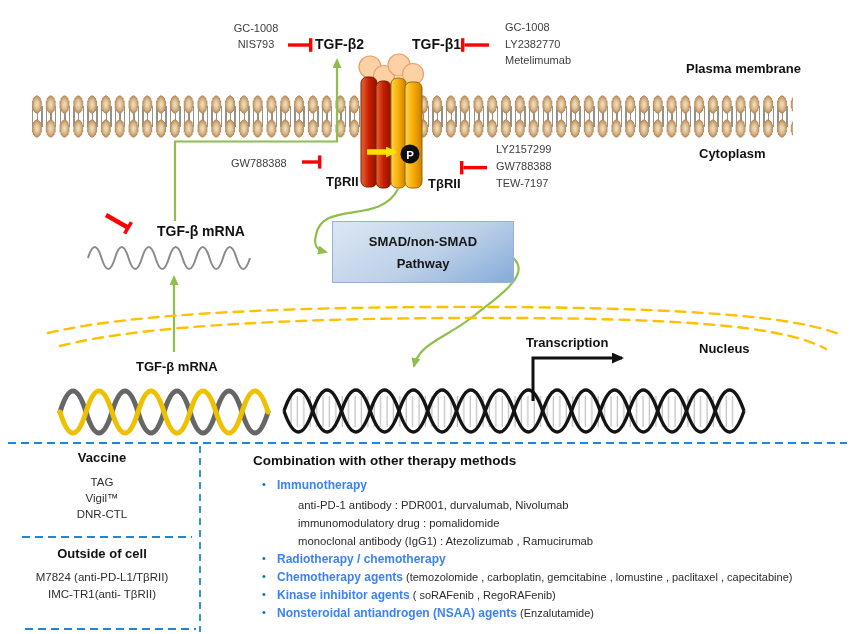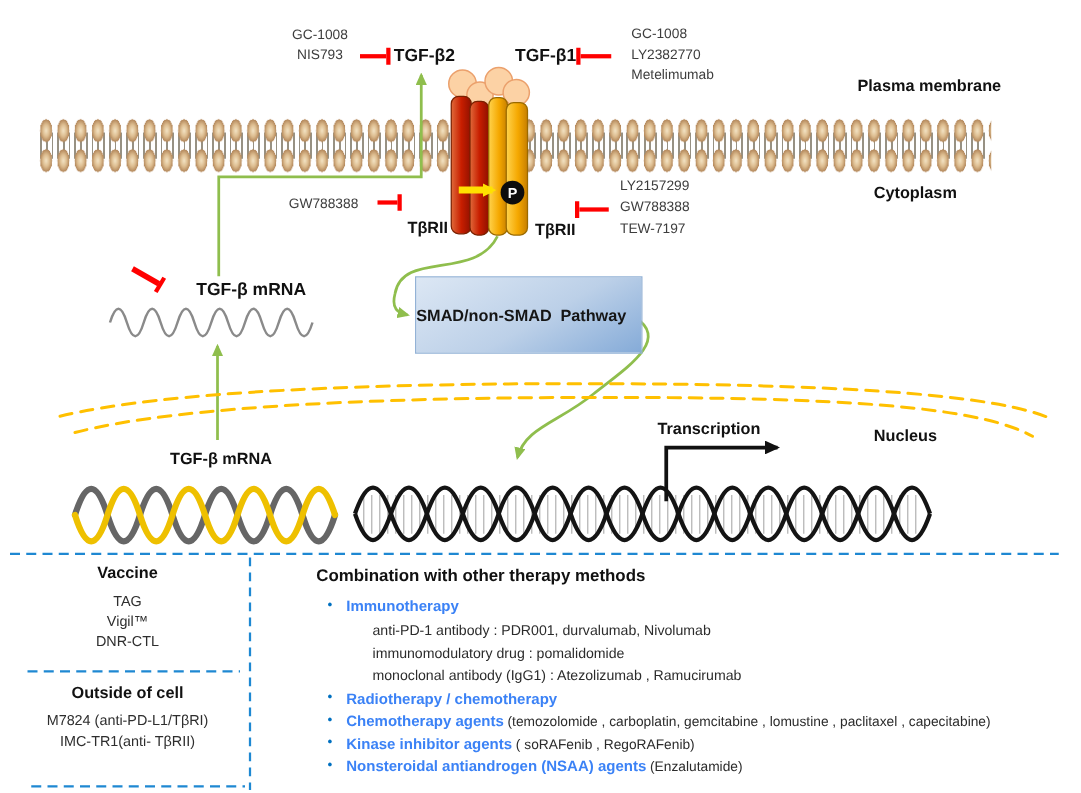--- a/index.html
+++ b/index.html
@@ -21,22 +21,22 @@
   .heads{position:absolute;left:0;right:0;height:25px;
     background-image:radial-gradient(ellipse 6.2px 11.4px at 6.9px 12.5px,
       #f3e3c4 0%,#ddbd90 42%,#b3875a 78%,rgba(179,135,90,0) 81%);
     background-size:13.8px 25px;}
   .heads.top{top:0;}
   .heads.bot{bottom:0;}
 
   
   #smadbox{left:332px;top:221px;width:180px;height:60px;
     background:linear-gradient(150deg,#dce7f4 0%,#bcd0e8 55%,#85abd8 100%);
-    border:1px solid #93b2d6;display:flex;flex-direction:row;align-items:center;
-    gap:7px;font-size:13px;font-weight:700;color:#151515;}
+    border:1px solid #93b2d6;display:flex;flex-direction:column;align-items:center;
+    justify-content:center;gap:7px;font-size:13px;font-weight:700;color:#151515;}
 
   
   #bl-panel{left:8px;top:446px;width:188px;height:186px;}
   #bl-panel .row{position:absolute;left:0;width:100%;text-align:center;white-space:nowrap;}
   .bl-title{font-size:13px;font-weight:700;color:#111;}
   .bl-item{font-size:11.5px;color:#2e2e2e;}
 
   
   #combo{left:250px;top:450px;width:608px;height:180px;}
   #combo .row{position:absolute;left:0;width:100%;white-space:nowrap;}
@@ -187,21 +187,21 @@
   <div class="lbl area" style="left:136px;top:359px;">TGF-β mRNA</div>
   <div class="lbl area" style="left:526px;top:335px;">Transcription</div>
   <div class="lbl area" style="left:699px;top:341px;">Nucleus</div>
 
   <div class="abs" id="bl-panel">
     <div class="row bl-title" style="top:4px;">Vaccine</div>
     <div class="row bl-item" style="top:30px;">TAG</div>
     <div class="row bl-item" style="top:46px;">Vigil™</div>
     <div class="row bl-item" style="top:62px;">DNR-CTL</div>
     <div class="row bl-title" style="top:100px;">Outside of cell</div>
-    <div class="row bl-item" style="top:125px;">M7824 (anti-PD-L1/TβRI)</div>
+    <div class="row bl-item" style="top:125px;">M7824 (anti-PD-L1/TβRII)</div>
     <div class="row bl-item" style="top:142px;">IMC-TR1(anti- TβRII)</div>
   </div>
 
   <div class="abs" id="combo">
     <div class="row combo-title" style="top:3px;left:3px;width:auto;">Combination with other therapy methods</div>
 
     <div class="row head-row" style="top:28px;">
       <span class="blt">•</span>
       <span class="bhead">Immunotherapy</span><span class="btail"></span>
     </div>

